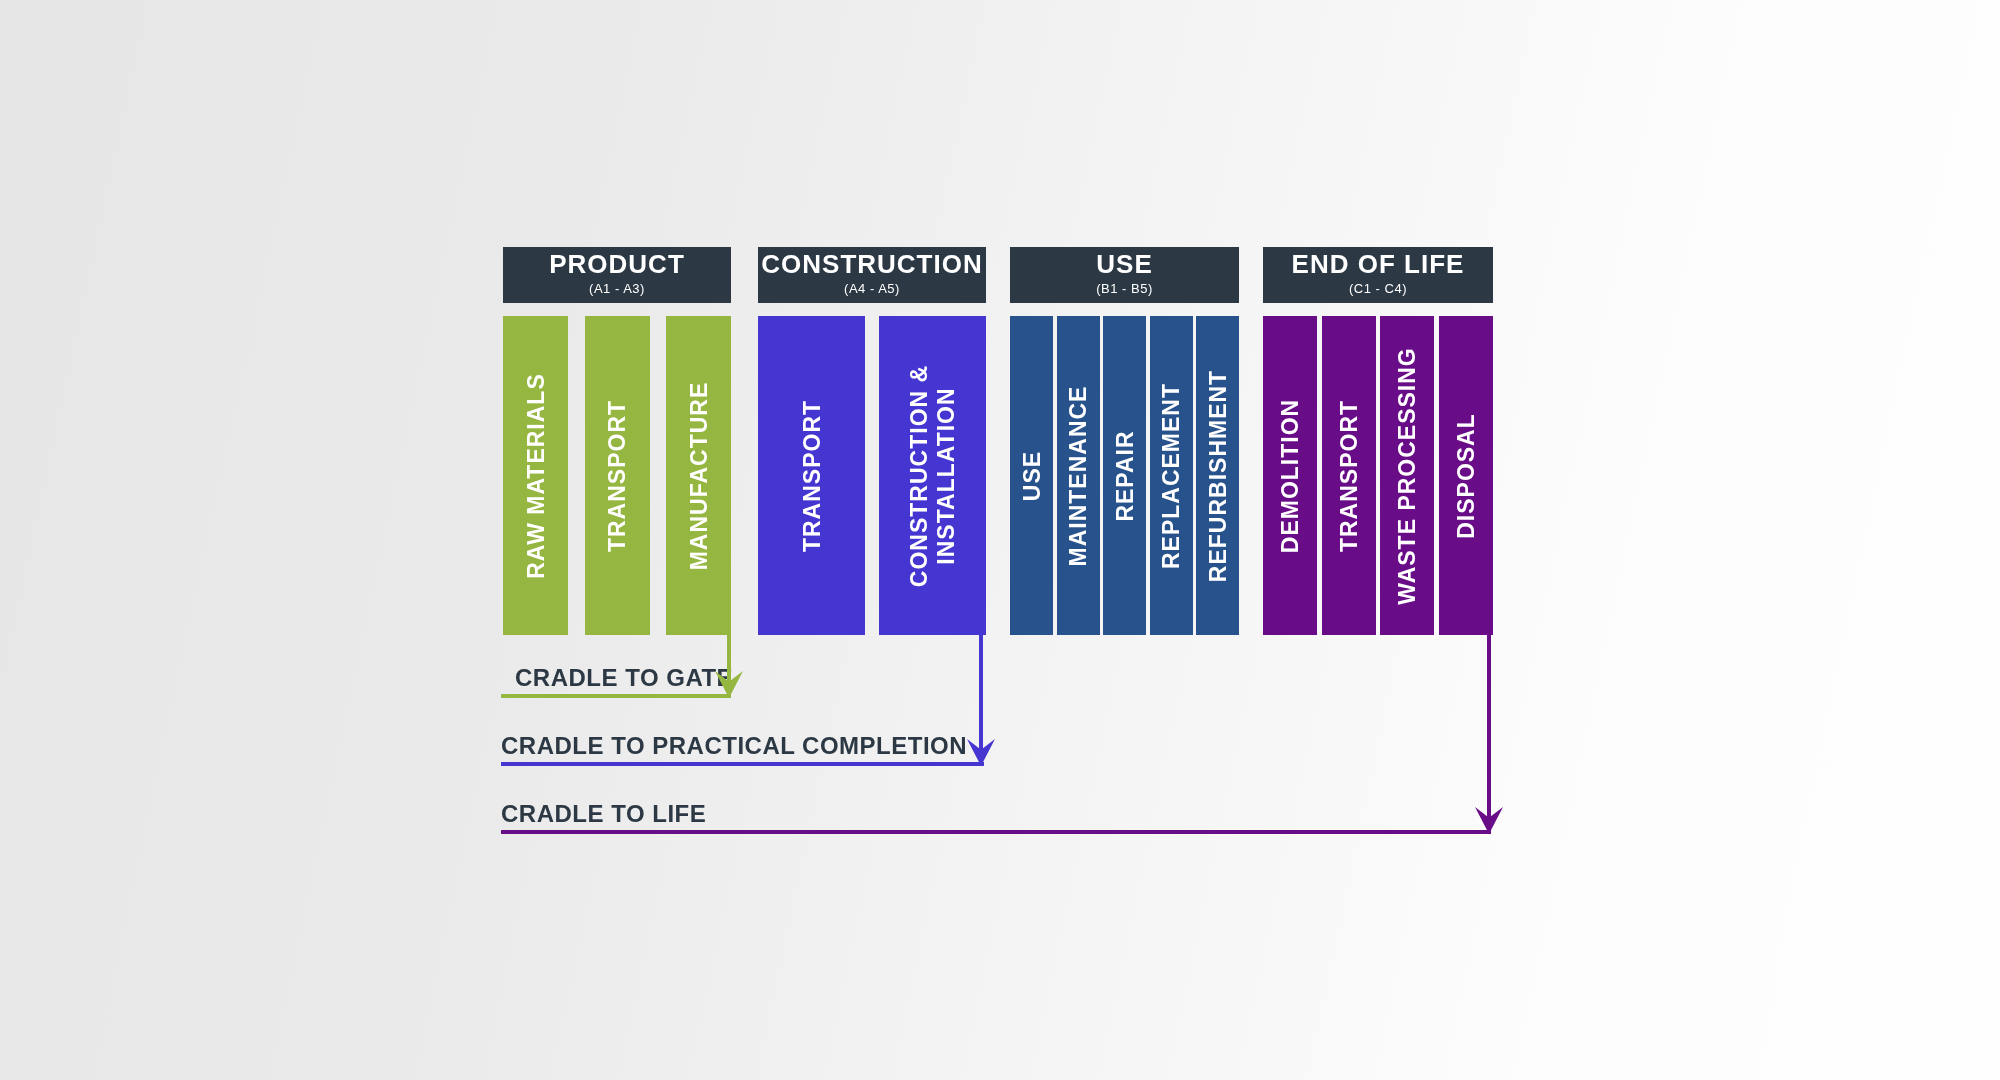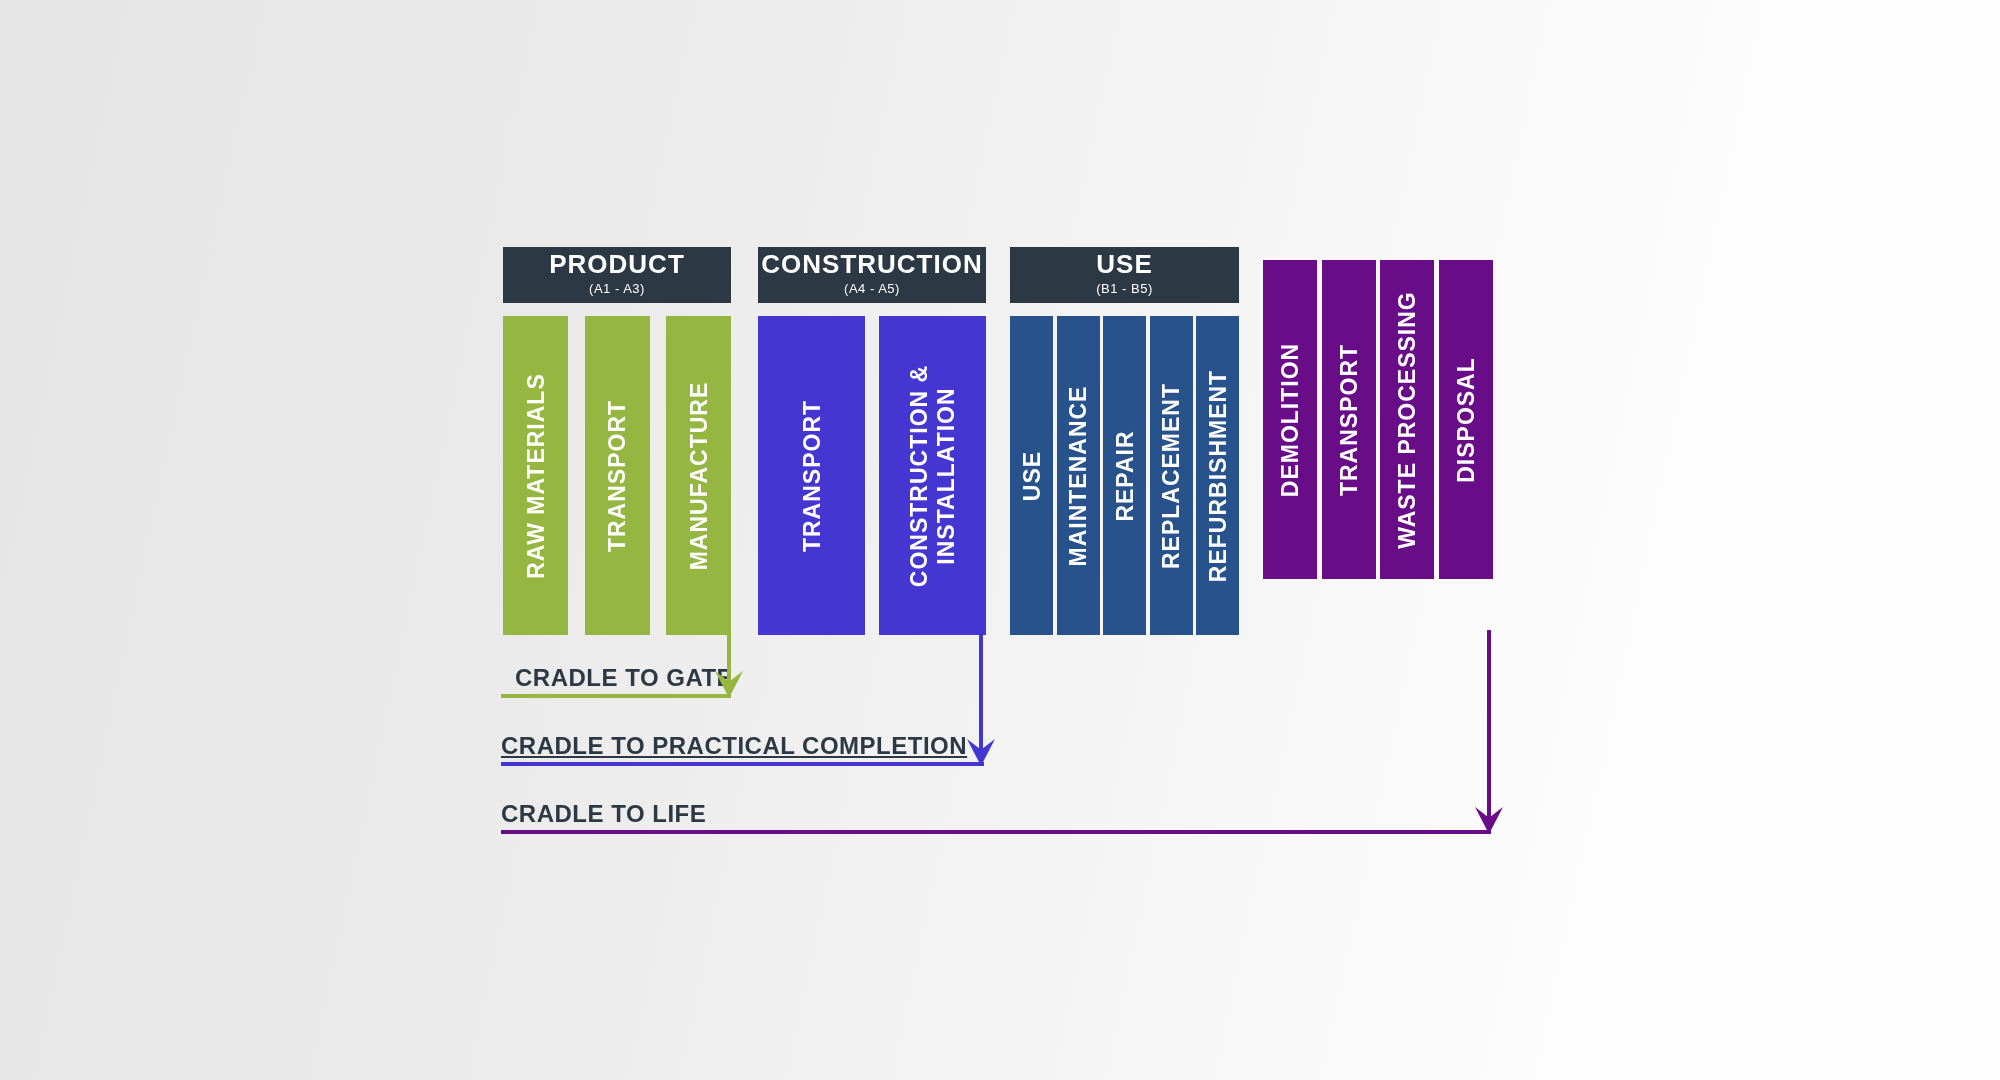--- a/index.html
+++ b/index.html
@@ -57,21 +57,21 @@
   .scope-arrow {
     position: absolute; width: 28px; height: 27px;
     clip-path: polygon(0% 0%, 50% 40%, 100% 0%, 50% 100%);
   }
 
   .scope-gate  .scope-label { top: 664px; margin-left: 14px; }
   .scope-gate  .scope-hline { left: 501px; top: 694px; width: 230px; height: 4px; background: #95b640; }
   .scope-gate  .scope-vline { left: 727px; top: 630px; width: 4px; height: 64px; background: #95b640; }
   .scope-gate  .scope-arrow { left: 715px; top: 671px; background: #95b640; }
 
-  .scope-pc    .scope-label { top: 732px; text-decoration: underline; }
+  .scope-pc    .scope-label { top: 732px; }
   .scope-pc    .scope-hline { left: 501px; top: 762px; width: 483px; height: 4px; background: #4636d1; }
   .scope-pc    .scope-vline { left: 979px; top: 630px; width: 4px; height: 132px; background: #4636d1; }
   .scope-pc    .scope-arrow { left: 967px; top: 739px; background: #4636d1; }
 
   .scope-grave .scope-label { top: 800px; }
   .scope-grave .scope-hline { left: 501px; top: 830px; width: 990px; height: 4px; background: #690c88; }
   .scope-grave .scope-vline { left: 1487px; top: 630px; width: 4px; height: 200px; background: #690c88; }
   .scope-grave .scope-arrow { left: 1475px; top: 807px; background: #690c88; }
 </style>
 </head>
@@ -131,20 +131,24 @@
       <div class="col">
         <span class="col-label">REPLACEMENT</span>
       </div>
       <div class="col">
         <span class="col-label">REFURBISHMENT</span>
       </div>
     </div>
   </section>
 
   <section class="stage-group eol">
+    <header class="group-header">
+      <div class="group-title">END OF LIFE</div>
+      <div class="group-range">(C1 - C4)</div>
+    </header>
     <div class="cols">
       <div class="col">
         <span class="col-label">DEMOLITION</span>
       </div>
       <div class="col">
         <span class="col-label">TRANSPORT</span>
       </div>
       <div class="col">
         <span class="col-label">WASTE PROCESSING</span>
       </div>

